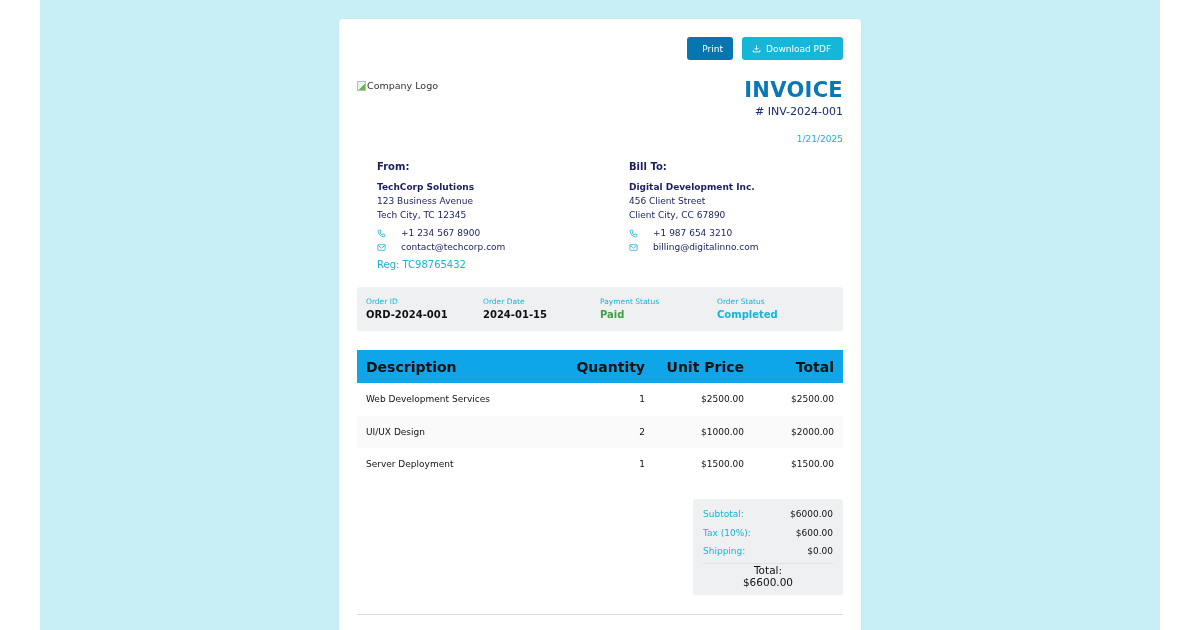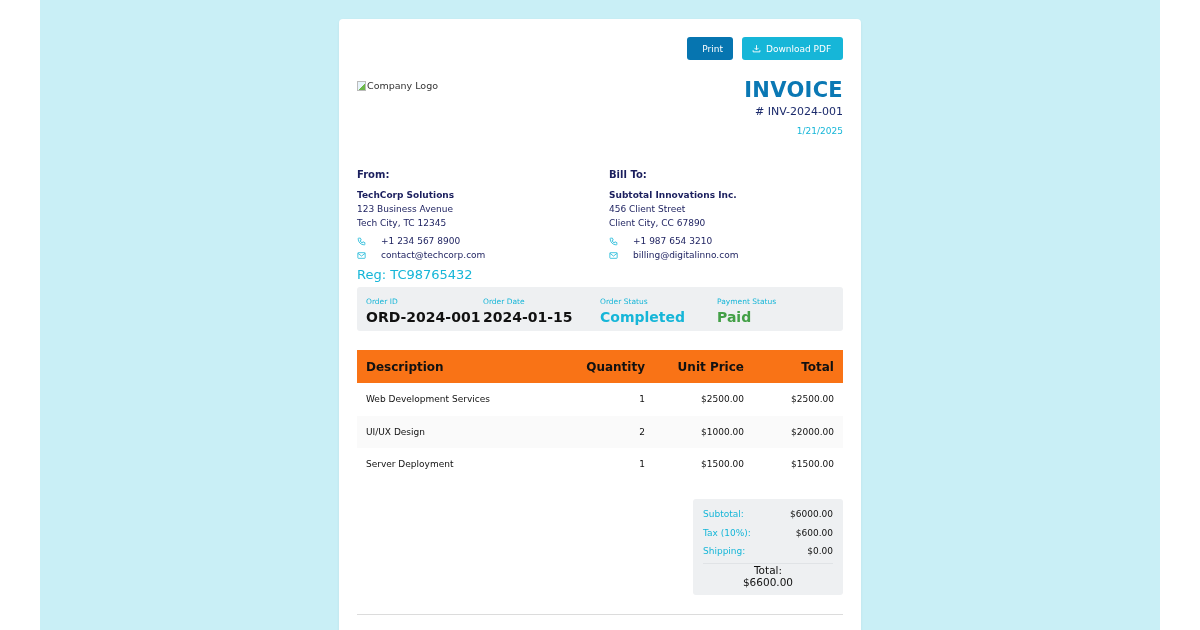--- a/index.html
+++ b/index.html
@@ -26,49 +26,49 @@
 
     .logo {
       position: absolute; left: 18px; top: 61px; font-size: 9.5px; color: #333;
       display: flex; align-items: flex-end;
     }
     .logo .broken { width: 9px; height: 10px; border: 1px solid #bbb; background: linear-gradient(135deg,#e8f4fb 55%, #6cb84a 55%); margin-right: 1px; }
 
     .inv-head { position: absolute; right: 18px; top: 59px; text-align: right; }
     .inv-title { font-size: 21px; font-weight: bold; color: #0a78b4; letter-spacing: 0.3px; }
     .inv-num { font-size: 11px; color: #1b2a6b; margin-top: 3px; }
-    .inv-date { font-size: 9px; color: #16b6d8; margin-top: 8px; }
-
-    .party { position: absolute; top: 150px; width: 234px; }
+    .inv-date { font-size: 9px; color: #16b6d8; margin-top: 16px; }
+
+    .party { position: absolute; top: 142px; width: 234px; margin-left: 20px; }
     .party.from { left: 18px; }
     .party.to { left: 270px; }
     .party h3 { font-size: 10px; font-weight: bold; color: #1b1f5e; margin-bottom: 8px; }
     .party .name { font-size: 9px; font-weight: bold; color: #1b1f5e; line-height: 14px; }
     .party .line { font-size: 9px; color: #1b1f5e; line-height: 14px; }
     .party .contact { font-size: 9px; color: #1b1f5e; line-height: 14px; display: flex; align-items: center; gap: 15px; }
     .party .contact:first-of-type { margin-top: 4px; }
     .party .contact svg { width: 9px; height: 9px; }
-    .party .reg { font-size: 13px; color: #16b6d8; margin-top: 5px; }
+    .party .reg { font-size: 10px; color: #16b6d8; margin-top: 5px; }
     .gap4 { margin-top: 4px; }
 
     .order-box {
       position: absolute; left: 18px; top: 268px; width: 486px; height: 44px;
       background: #eef0f2; border-radius: 3px; display: flex; padding: 10px 9px 0;
     }
     .order-col { width: 119px; }
     .order-col .lbl { font-size: 7.5px; color: #16b6d8; }
-    .order-col .val { font-size: 14px; font-weight: bold; color: #111; margin-top: 3px; }
+    .order-col .val { font-size: 10px; font-weight: bold; color: #111; margin-top: 3px; }
     .order-col .val.completed { color: #16b6d8; }
     .order-col .val.paid { color: #43a047; }
 
     table.items {
       position: absolute; left: 18px; top: 331px; width: 486px; border-collapse: collapse;
     }
     table.items th {
-      background: #f97316; height: 33px; font-size: 12px; font-weight: bold; color: #111;
+      background: #0ea5e9; height: 33px; font-size: 14px; font-weight: bold; color: #111;
       padding: 0 9px;
     }
     table.items td { height: 32.5px; font-size: 9px; color: #111; padding: 0 9px; }
     table.items tr.alt td { background: #fafafa; }
     .left { text-align: left; }
     .right { text-align: right; }
     .c-desc { width: 200px; }
     .c-qty { width: 97px; }
     .c-price { width: 99px; }
 
@@ -137,21 +137,21 @@
           <rect x="1.5" y="3" width="13" height="10" rx="1"></rect>
           <path d="M1.5 4l6.5 5 6.5-5"></path>
         </svg>
       <span>contact@techcorp.com</span>
     </div>
     <div class="reg">Reg: TC98765432</div>
   </div>
 
   <div class="party to">
     <h3>Bill To:</h3>
-    <div class="name">Subtotal Innovations Inc.</div>
+    <div class="name">Digital Development Inc.</div>
     <div class="line">456 Client Street</div>
     <div class="line">Client City, CC 67890</div>
     <div class="contact gap4">
       <svg viewBox="0 0 16 16" fill="none" stroke="#16b6d8" stroke-width="1.4">
           <path d="M3 2h3l1.5 3.5-2 1.2a8 8 0 0 0 3.8 3.8l1.2-2L14 10v3a1 1 0 0 1-1 1A11 11 0 0 1 2 3a1 1 0 0 1 1-1z"></path>
         </svg>
       <span>+1 987 654 3210</span>
     </div>
     <div class="contact">
       <svg viewBox="0 0 16 16" fill="none" stroke="#16b6d8" stroke-width="1.4">
@@ -165,26 +165,26 @@
   <div class="order-box">
     <div class="order-col">
       <div class="lbl">Order ID</div>
       <div class="val">ORD-2024-001</div>
     </div>
     <div class="order-col">
       <div class="lbl">Order Date</div>
       <div class="val">2024-01-15</div>
     </div>
     <div class="order-col">
+      <div class="lbl">Payment Status</div>
+      <div class="val paid">Paid</div>
+    </div>
+    <div class="order-col">
       <div class="lbl">Order Status</div>
       <div class="val completed">Completed</div>
-    </div>
-    <div class="order-col">
-      <div class="lbl">Payment Status</div>
-      <div class="val paid">Paid</div>
     </div>
   </div>
 
   <table class="items">
     <thead>
       <tr>
         <th class="left c-desc">Description</th>
         <th class="right c-qty">Quantity</th>
         <th class="right c-price">Unit Price</th>
         <th class="right">Total</th>

